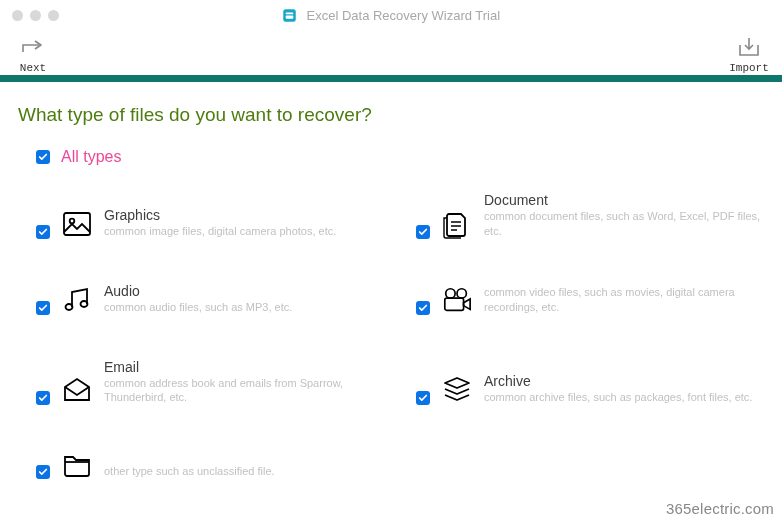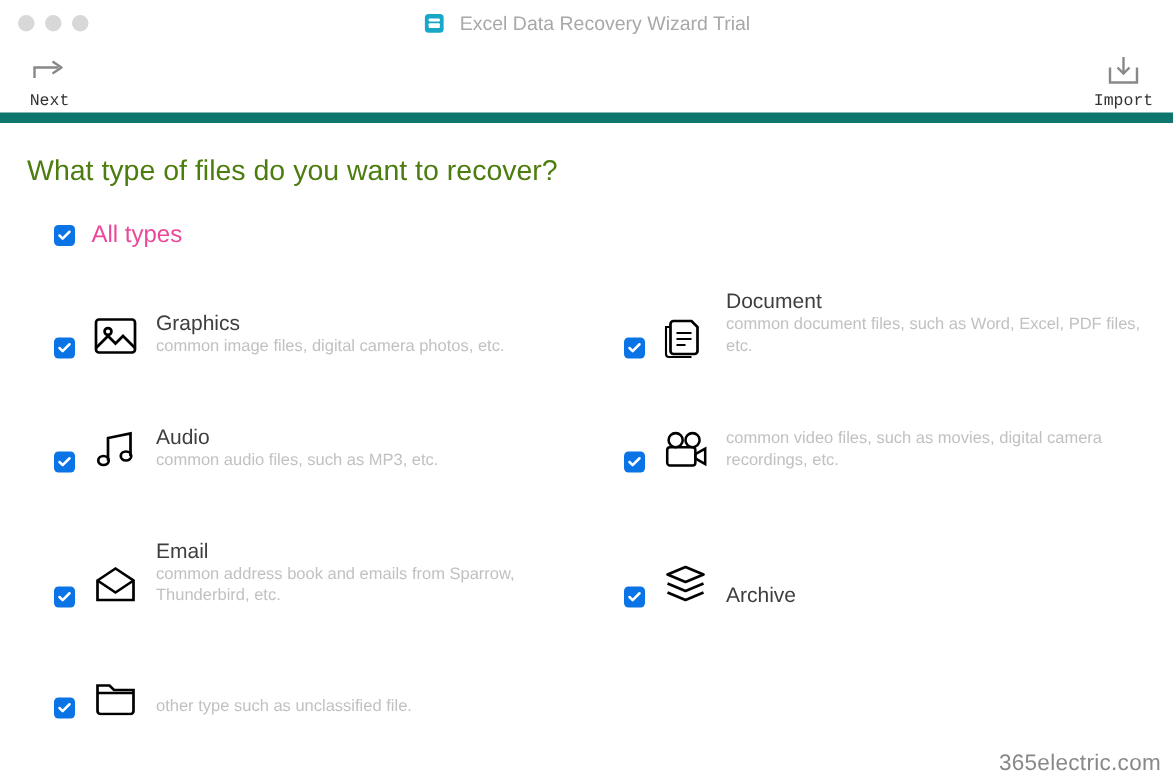--- a/index.html
+++ b/index.html
@@ -291,20 +291,21 @@
       </span>
       <span class="ico">
         <svg width="30" height="28" viewBox="0 0 30 28" fill="none" stroke="#000" stroke-width="1.8" stroke-linejoin="round">
           <path d="M15 2 L27 7 L15 12 L3 7 Z"></path>
           <path d="M3 13 L15 18 L27 13"></path>
           <path d="M3 19 L15 24 L27 19"></path>
         </svg>
       </span>
       <span class="txt">
         <div class="name">Archive</div>
+        <div class="desc">common archive files, such as packages, font files, etc.</div>
       </span>
     </div>
 
     <div class="type">
       <span class="cb">
         <svg width="10" height="10" viewBox="0 0 12 12">
             <path d="M2 6 l2.5 2.5 L10 3" stroke="#fff" stroke-width="2" fill="none" stroke-linecap="round" stroke-linejoin="round"></path>
           </svg>
       </span>
       <span class="ico">

